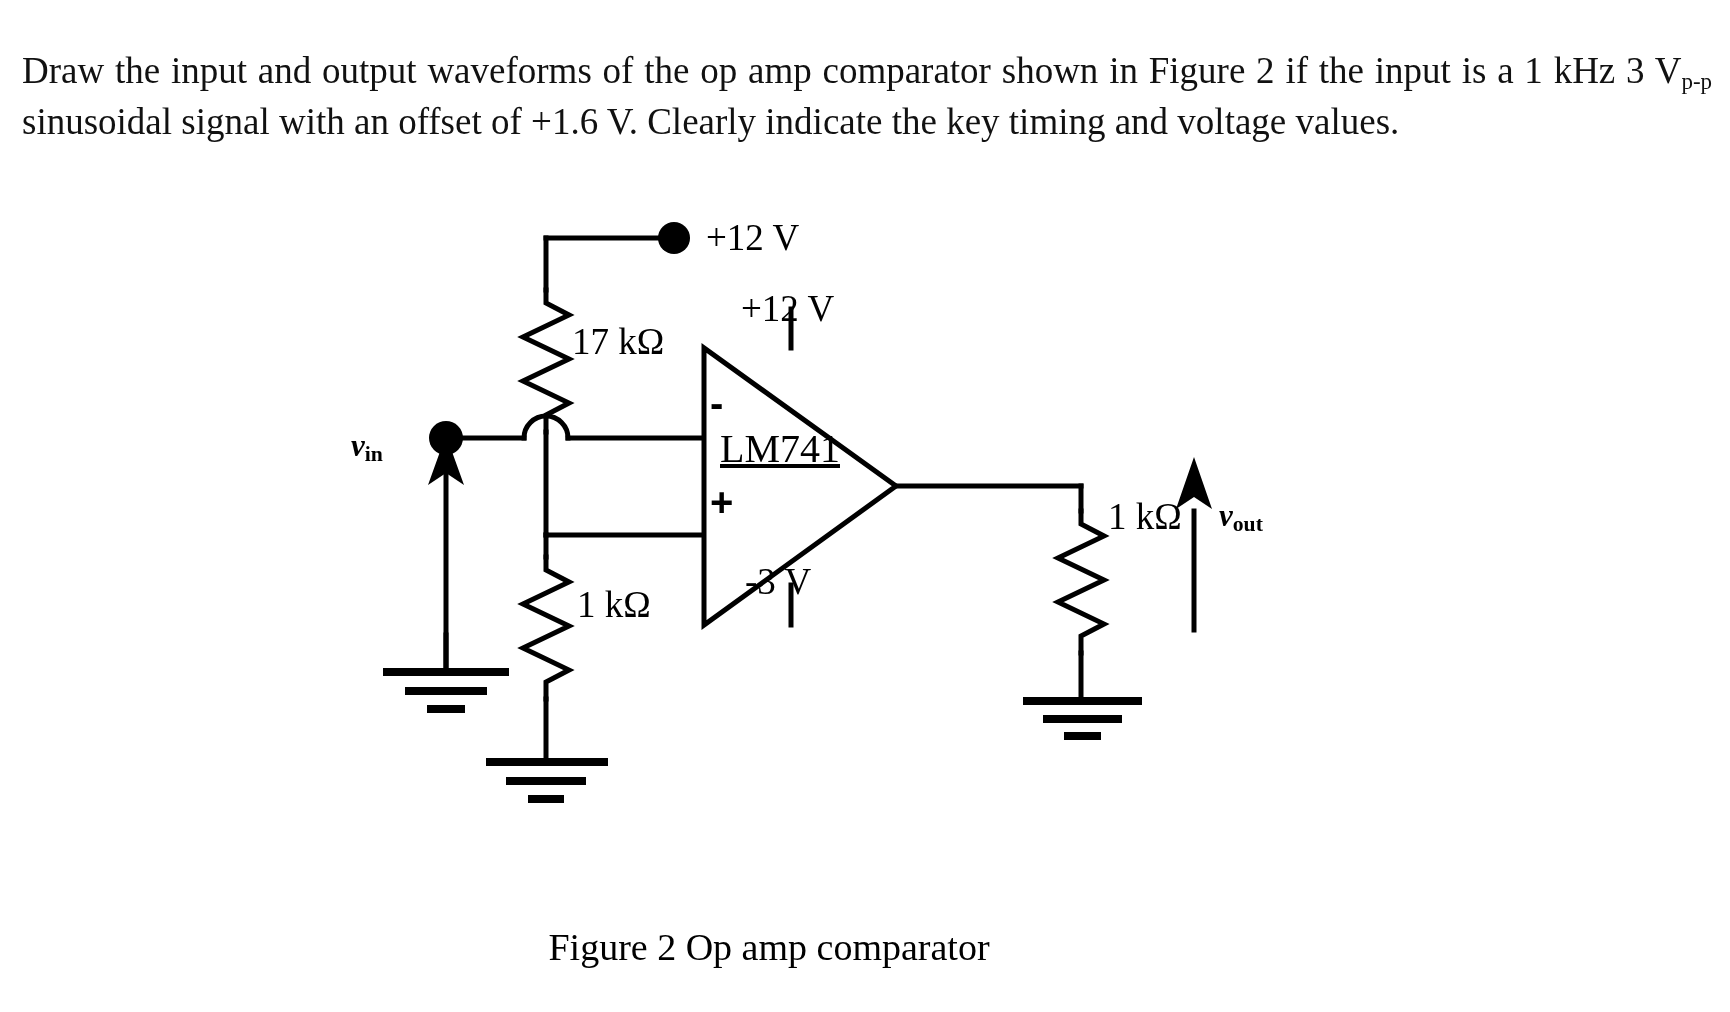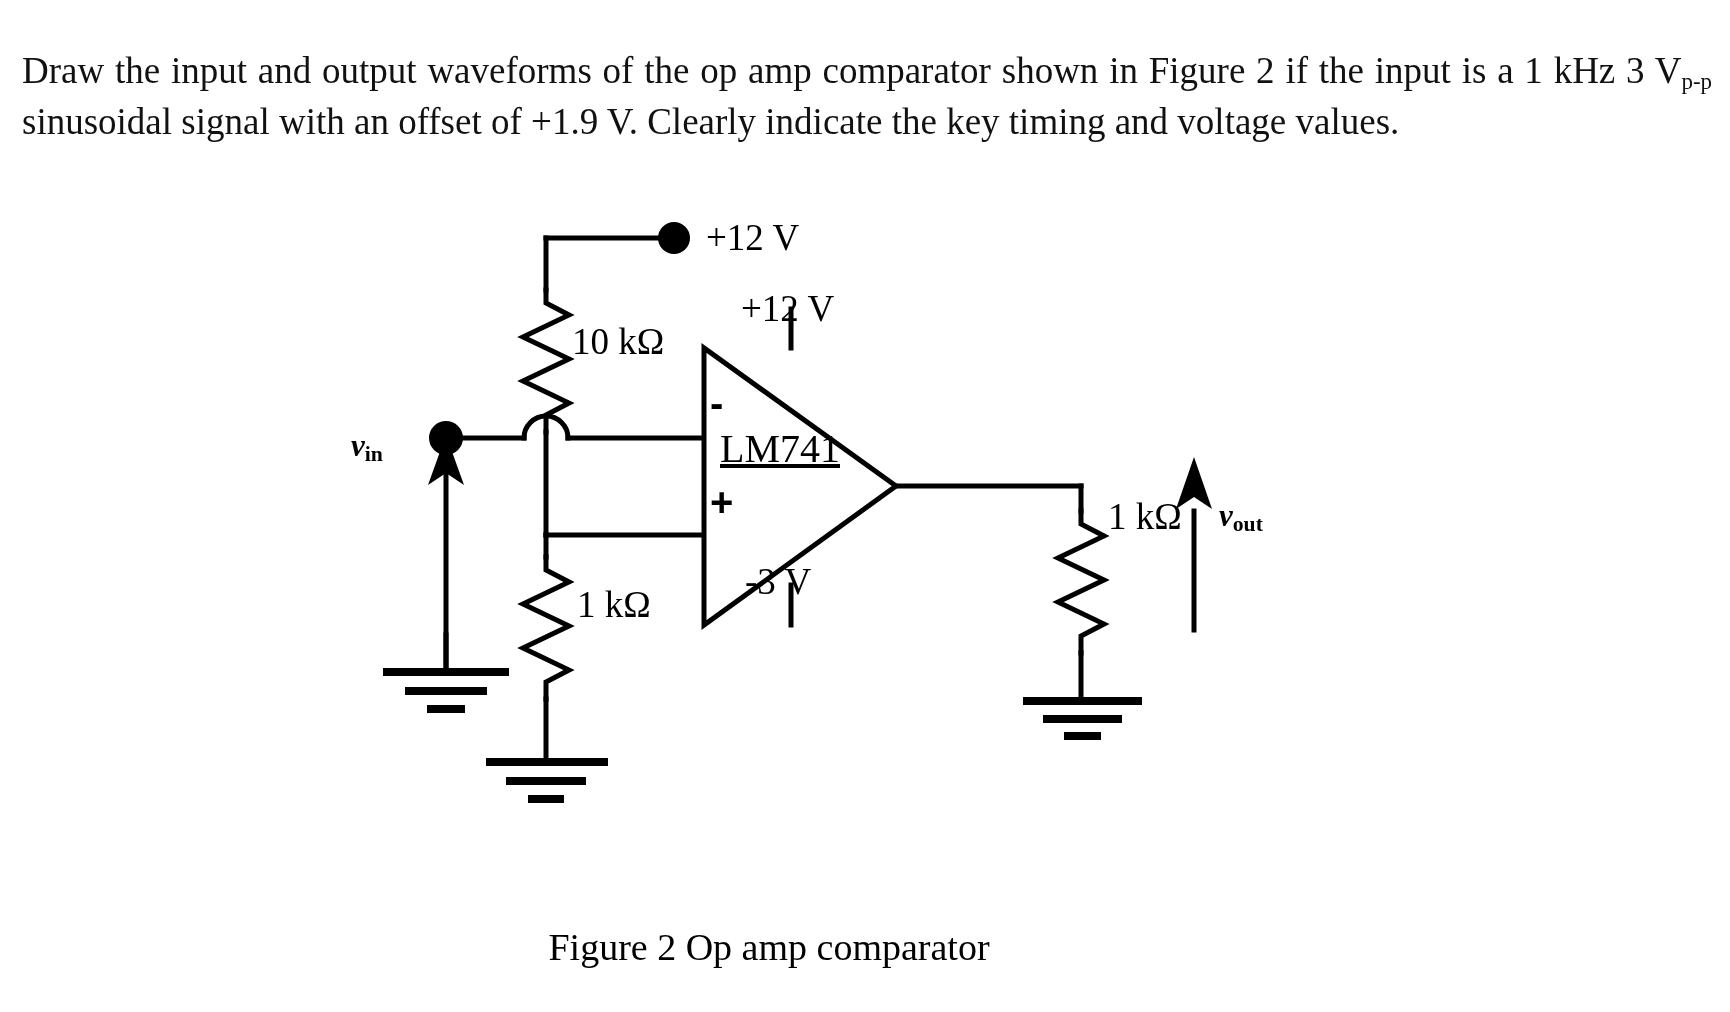--- a/index.html
+++ b/index.html
@@ -87,21 +87,21 @@
     font-weight: 600;
     color: #000000;
     line-height: 1;
   }
 </style>
 </head>
 <body>
 
 <div id="page">
 
-  <p id="problem-text"><span>Draw the input and output waveforms of the op amp comparator shown in Figure 2 if the input is a 1 kHz 3 V</span><span class="sub">p-p</span><span> sinusoidal signal with an offset of +1.9 V. Clearly indicate the key timing and voltage values.</span></p>
+  <p id="problem-text"><span>Draw the input and output waveforms of the op amp comparator shown in Figure 2 if the input is a 1 kHz 3 V</span><span class="sub">p-p</span><span> sinusoidal signal with an offset of +1.6 V. Clearly indicate the key timing and voltage values.</span></p>
 
   <div id="figure-area">
 
     <svg id="figure-svg" width="1730" height="660" viewBox="0 0 1730 660">
       <g stroke="#000000" stroke-width="5" fill="none" stroke-linecap="square" stroke-linejoin="miter">
 
         <path d="M 530 53 L 645 53"></path>
 
         <path d="M 530 53 L 530 105"></path>
 
@@ -190,21 +190,21 @@
       <g stroke="#000000" fill="none" stroke-linecap="butt">
         <line x1="1007" y1="516" x2="1126" y2="516" stroke-width="8"></line>
         <line x1="1027" y1="534" x2="1106" y2="534" stroke-width="8"></line>
         <line x1="1048" y1="551" x2="1085" y2="551" stroke-width="8"></line>
       </g>
 
     </svg>
 
     <span class="ckt-label" style="left:690px; top:34px;">+12 V</span>
 
-    <span class="ckt-label" style="left:556px; top:138px;">10 kΩ</span>
+    <span class="ckt-label" style="left:556px; top:138px;">17 kΩ</span>
 
     <span class="ckt-label" style="left:561px; top:401px;">1 kΩ</span>
 
     <span class="ckt-label" style="left:725px; top:105px;">+12 V</span>
 
     <span class="ckt-label" style="left:729px; top:378px;">-3 V</span>
 
     <span class="ckt-label small-op" style="left:704px; top:244px;text-decoration:underline;">LM741</span>
 
     <span class="sign-label" style="left:694px; top:198px;">-</span>

